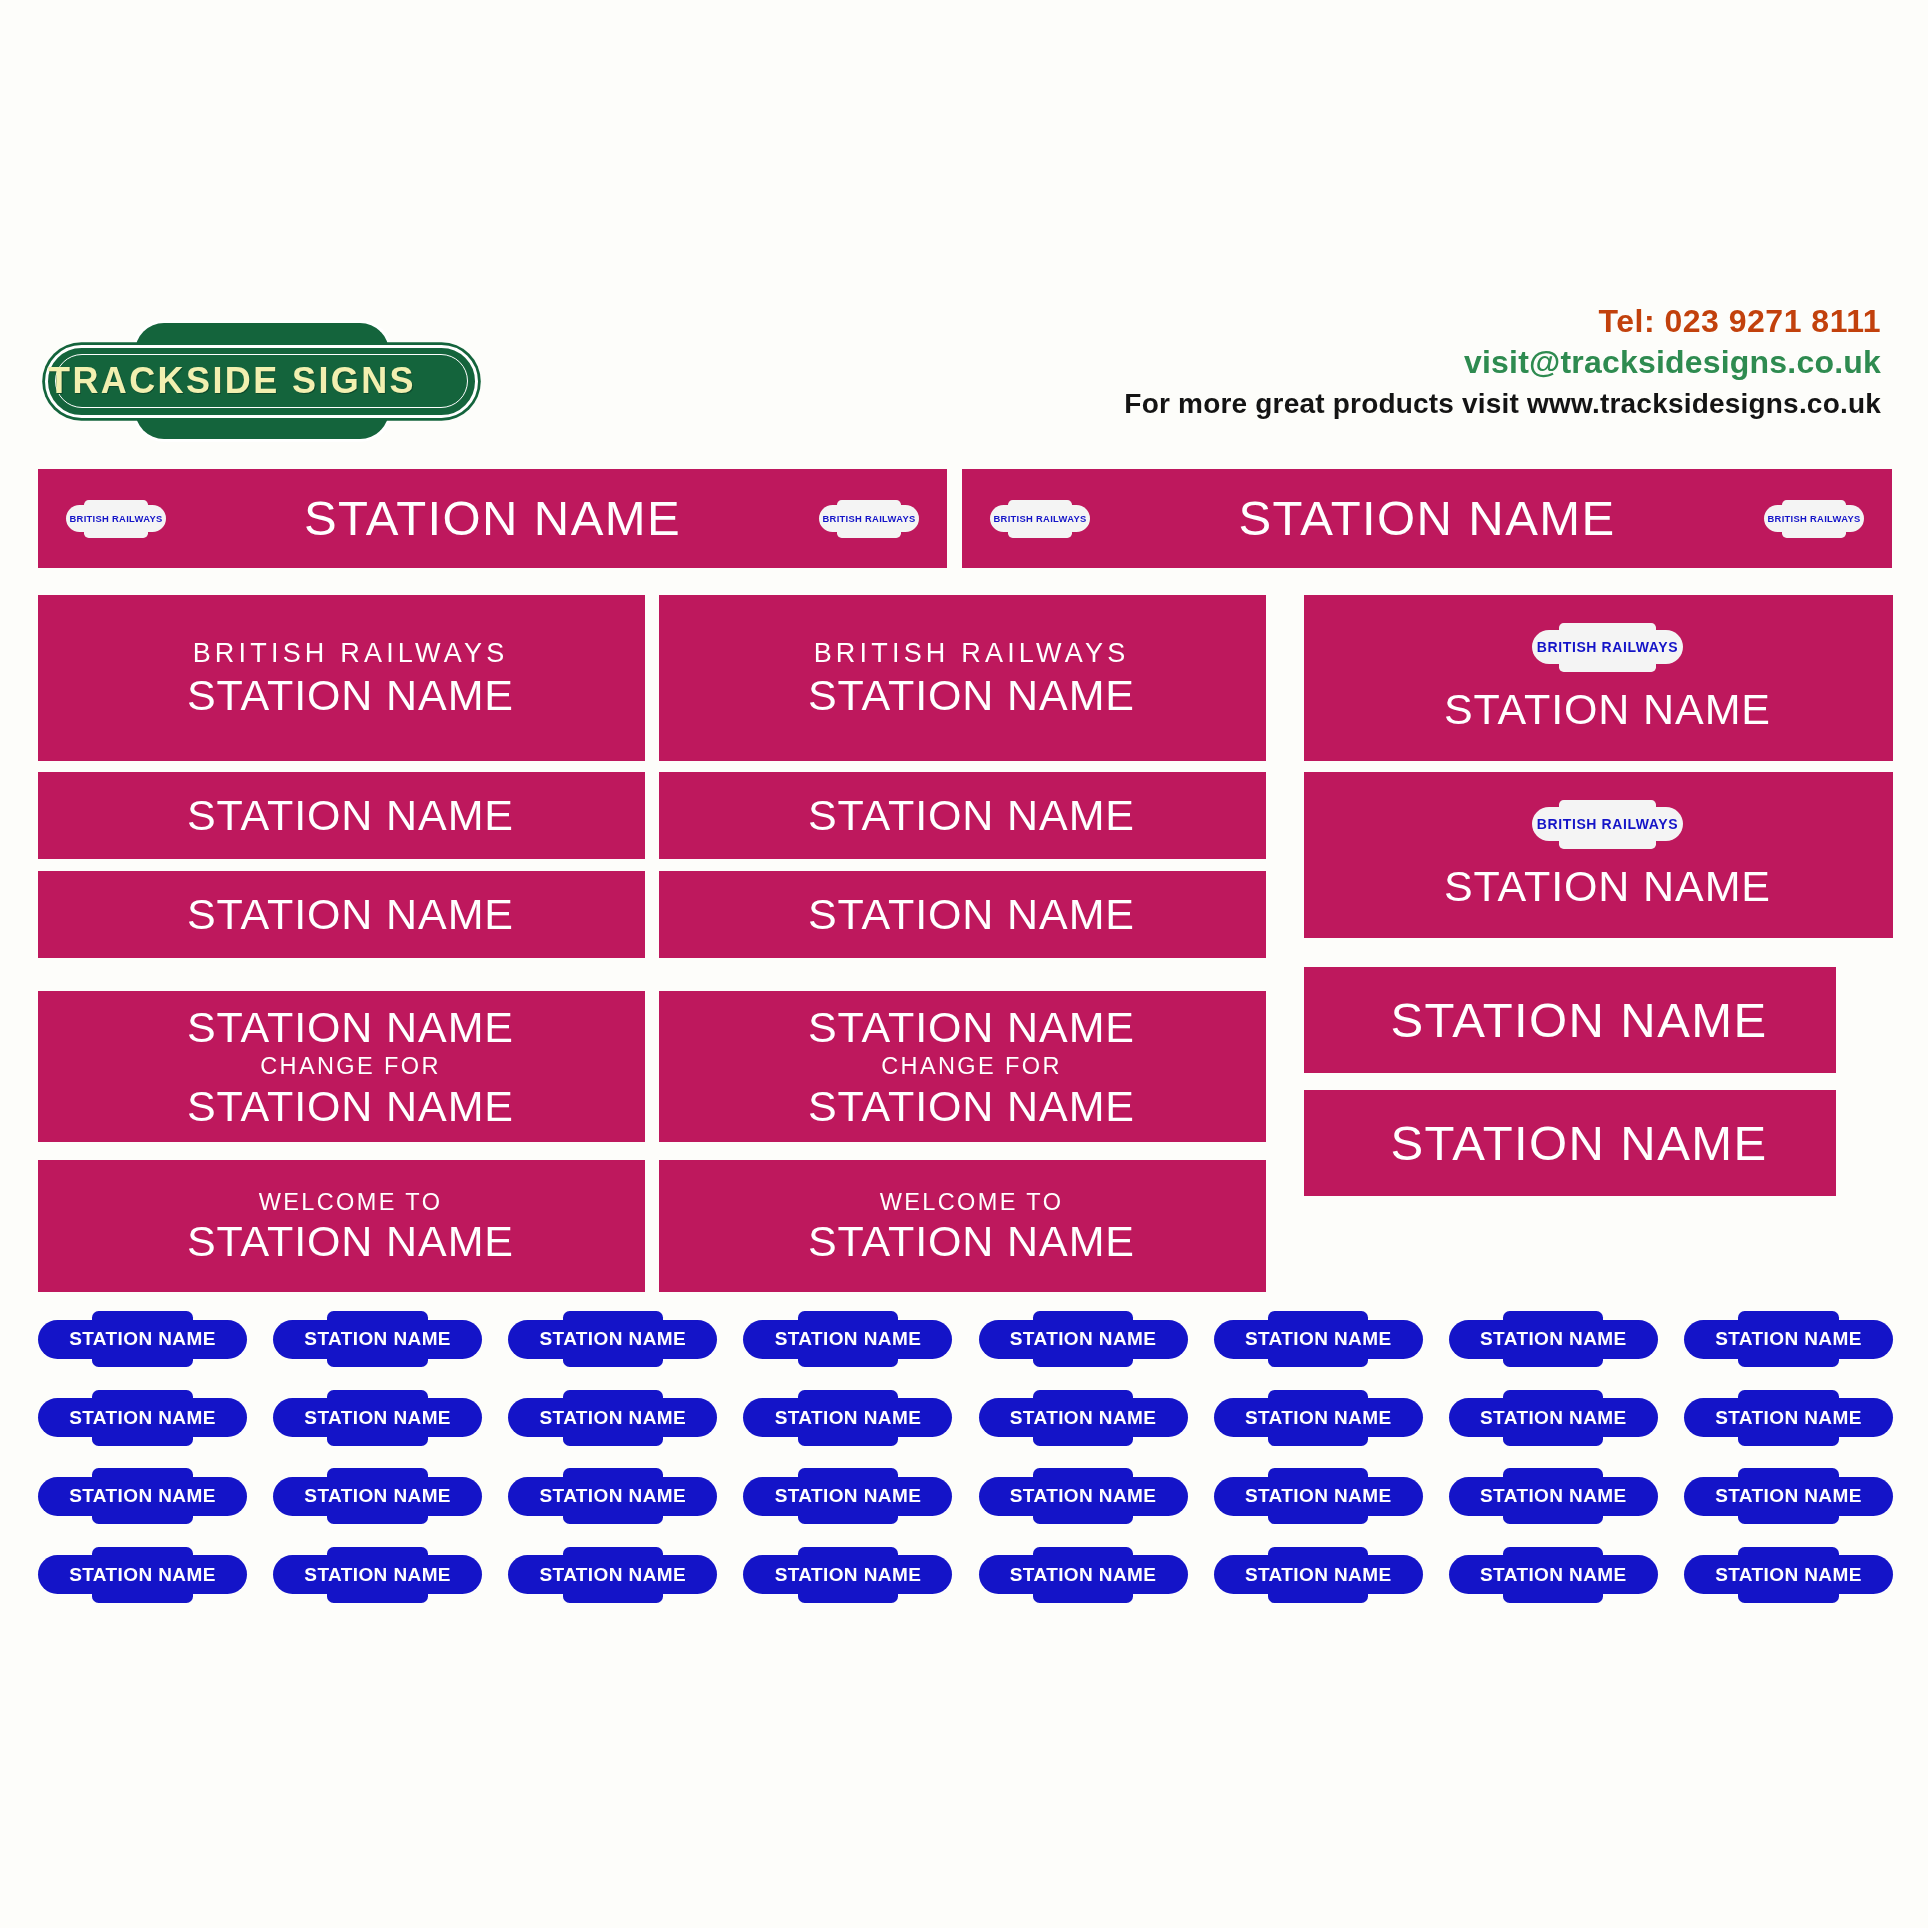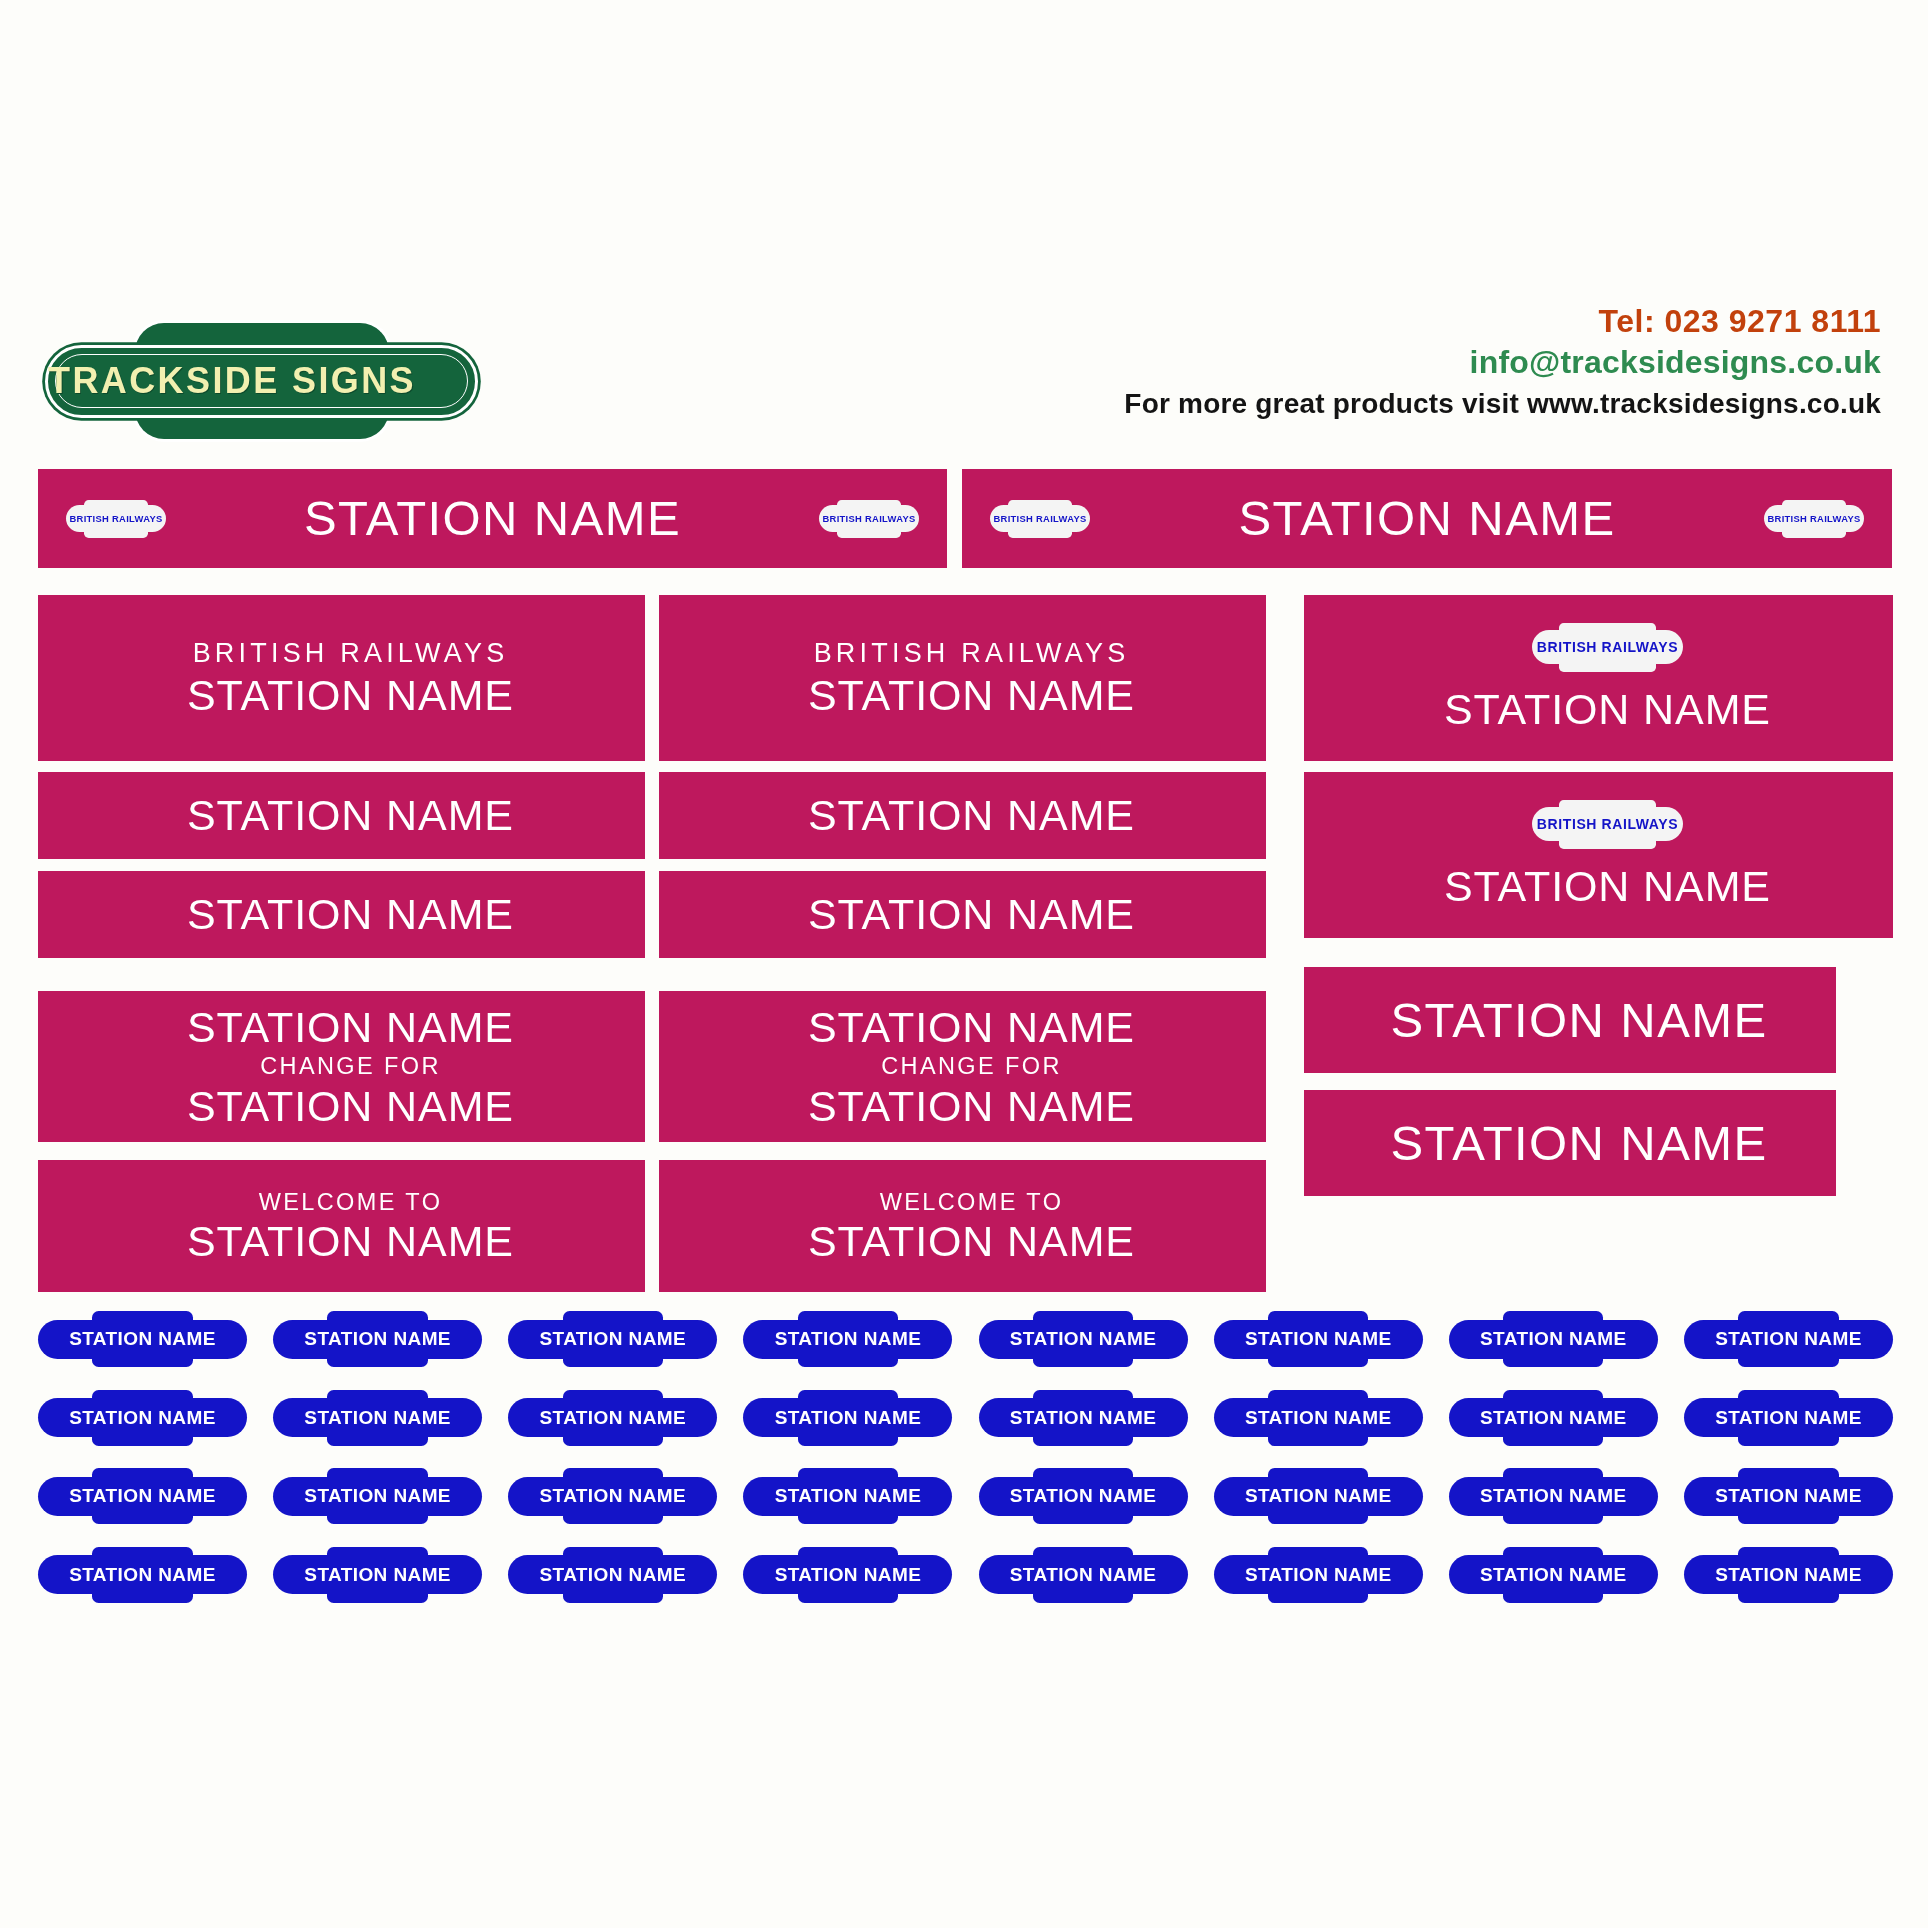--- a/index.html
+++ b/index.html
@@ -116,21 +116,21 @@
       <div class="logo-top-flange"></div>
       <div class="logo-bot-flange"></div>
       <div class="logo-bar">
         <div class="logo-bar-inner"></div>
         <span class="logo-text">TRACKSIDE SIGNS</span>
       </div>
     </div>
 
     <div class="contact">
       <div class="tel">Tel: 023 9271 8111</div>
-      <div class="email">info@tracksidesigns.co.uk</div>
+      <div class="email">visit@tracksidesigns.co.uk</div>
       <div class="visit">For more great products visit www.tracksidesigns.co.uk</div>
     </div>
   </div>
 
   <div class="sign" style="left:38px;top:469px;width:909px;height:99px;">
     <div class="banner-inner">
       <span class="br-badge tiny">
         <span class="bb-top"></span>
         <span class="bb-bar">
             <span class="bb-txt">BRITISH RAILWAYS</span>

